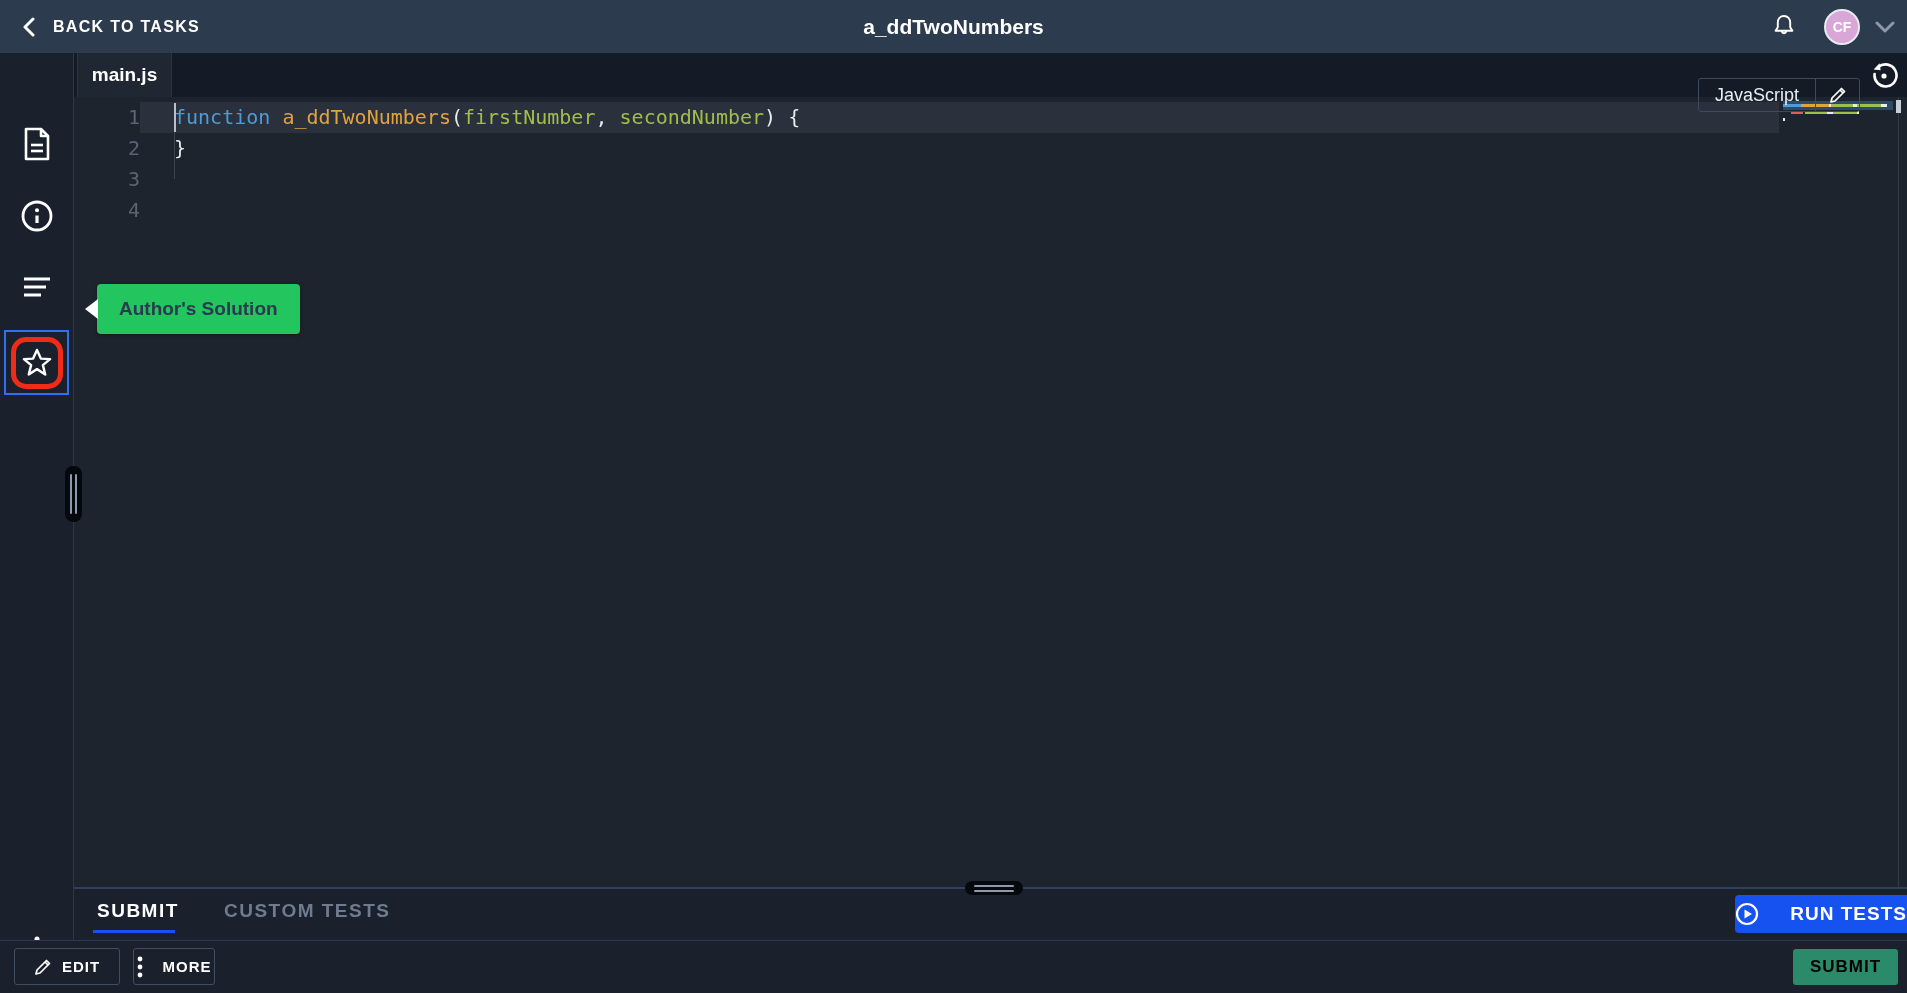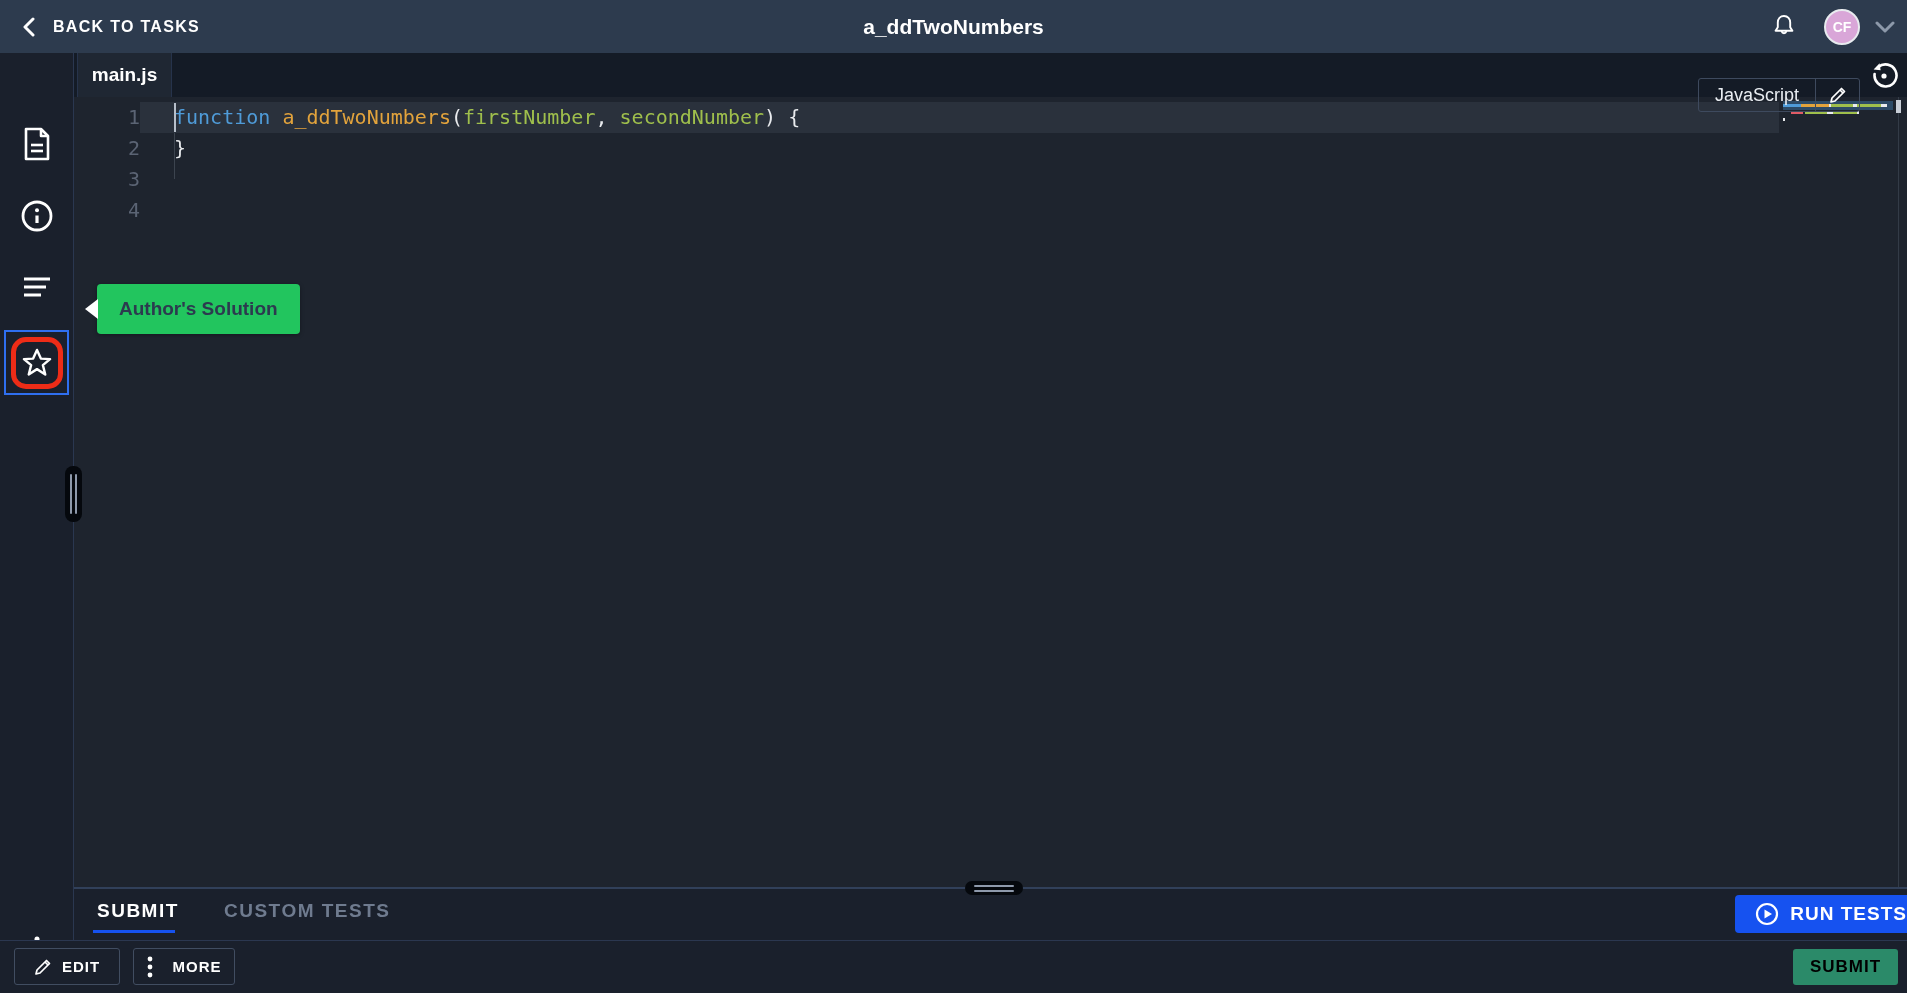--- a/index.html
+++ b/index.html
@@ -61,27 +61,27 @@
   .h-drag i { display:block; width:40px; height:2px; background:#8e99ab; border-radius:1px; }
   .v-drag { position:absolute; left:65px; top:466px; width:17px; height:56px; background:#05080d; border-radius:8px; display:flex; justify-content:center; align-items:center; gap:3px; z-index:25; cursor:col-resize; }
   .v-drag i { display:block; width:2px; height:40px; background:#8e99ab; border-radius:1px; }
 
   
   .tests-panel { position:absolute; left:74px; right:0; top:889px; height:51px; background:var(--panel_bg,#1a202c); }
   .tests-tab { position:absolute; top:0; height:44px; display:flex; align-items:center; font-size:19px; font-weight:bold; letter-spacing:1.5px; cursor:pointer; }
   .tests-tab.active { color:#ffffff; }
   .tests-tab.inactive { color:var(--muted_tab_fg,#6f7b8f); }
   .tab-underline { position:absolute; left:19px; top:41px; width:82px; height:3px; background:var(--accent_blue,#1652f0); }
-  .run-btn { position:absolute; right:0; top:6px; height:38px; width:172px; background:var(--accent_blue,#1652f0); color:#fff; border:none; font-family:inherit; font-weight:bold; font-size:19px; letter-spacing:1px; display:flex; align-items:center; justify-content:flex-end; gap:11px; border-radius:4px 0 0 4px; cursor:pointer; }
+  .run-btn { position:absolute; right:0; top:6px; height:38px; width:172px; background:var(--accent_blue,#1652f0); color:#fff; border:none; font-family:inherit; font-weight:bold; font-size:19px; letter-spacing:1px; display:flex; align-items:center; justify-content:space-between; gap:11px; border-radius:4px 0 0 4px; cursor:pointer; }
 
   
   .bottom-bar { position:absolute; left:0; right:0; bottom:0; height:53px; background:var(--panel_bg,#1a202c); border-top:1px solid #2b3750; z-index:30; }
   .ghost-btn { position:absolute; top:7px; height:37px; border:1px solid #414d61; border-radius:3px; background:transparent; color:#fff; font-family:inherit; font-weight:bold; font-size:15px; letter-spacing:1px; display:flex; align-items:center; justify-content:center; gap:10px; cursor:pointer; }
   .edit-btn { left:14px; width:106px; }
-  .more-btn { left:133px; width:102px;gap:20px; }
+  .more-btn { left:133px; width:82px;gap:20px; }
   .submit-btn { position:absolute; right:9px; top:8px; width:105px; height:36px; background:var(--submit_green,#2b8a69); border:none; border-radius:3px; color:#000000; font-family:inherit; font-weight:bold; font-size:17px; letter-spacing:1px; display:grid; place-items:center; cursor:pointer; }
 </style>
 </head>
 <body>
 
 <header class="topbar">
   <div class="back">
     <span>
       <svg width="15" height="20" viewBox="0 0 15 20">
           <polyline points="11,2 3,10 11,18" fill="none" stroke="#fff" stroke-width="3" stroke-linecap="round" stroke-linejoin="round"></polyline>

